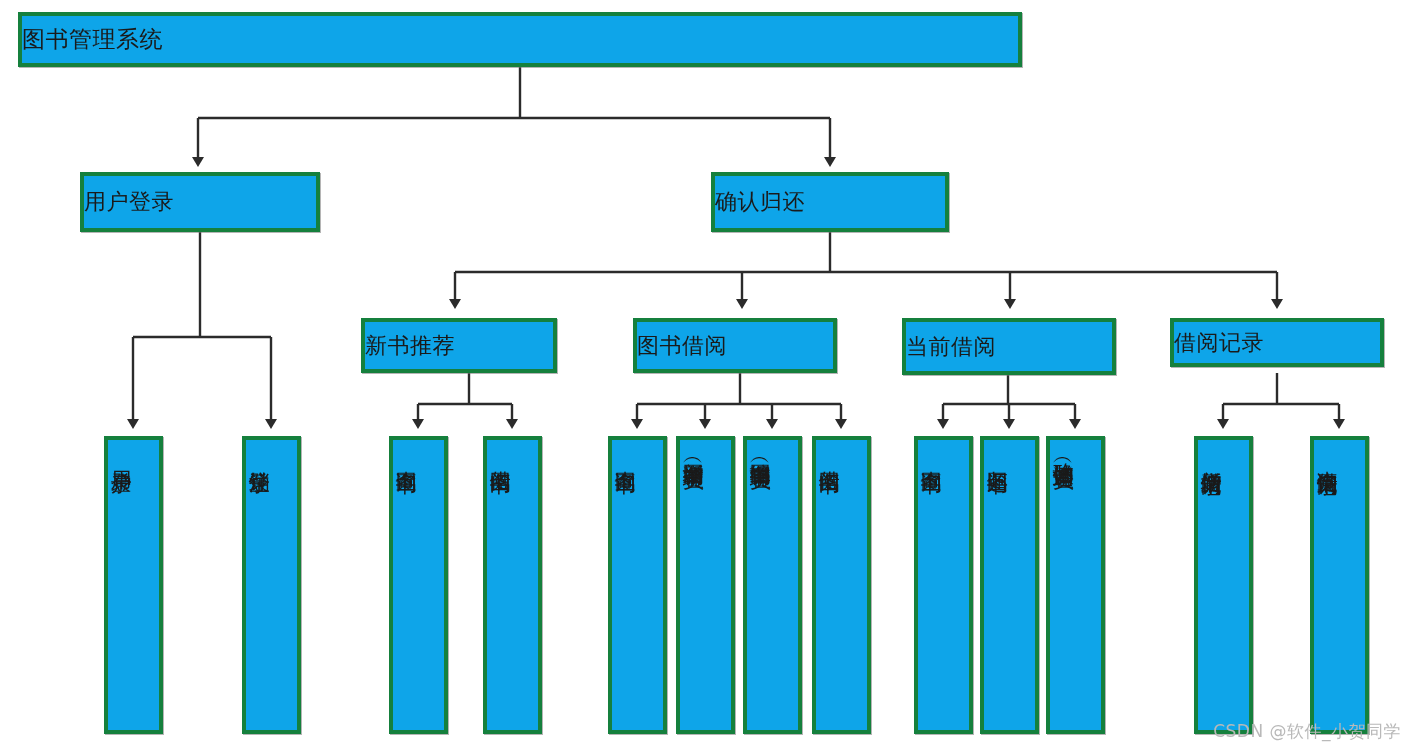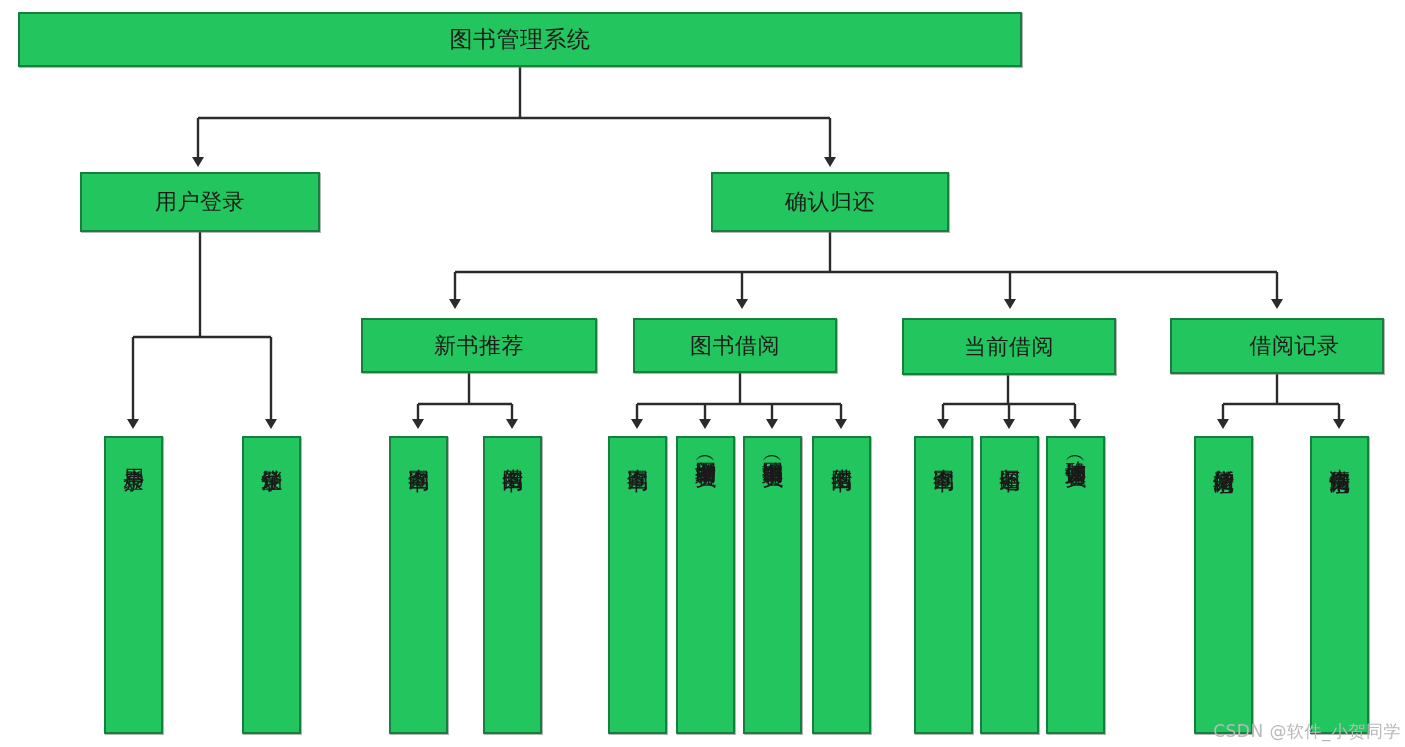--- a/index.html
+++ b/index.html
@@ -22,25 +22,25 @@
     position: absolute;
     left: 0;
     top: 0;
     width: 1405px;
     height: 747px;
     pointer-events: none;
   }
   .node {
     position: absolute;
     box-sizing: border-box;
-    border: 2px solid #15803d;
-    background: #22c55e;
+    border: 4px solid #15803d;
+    background: #0ea5e9;
     display: flex;
     align-items: center;
-    justify-content: center;
+    justify-content: flex-start;
     color: #1a1a1a;
     box-shadow: 1px 1px 0 rgba(120,120,120,0.55);
   }
   .node .label {
     display: block;
     text-align: center;
     line-height: 1.18;
     white-space: nowrap;
   }
   
@@ -137,30 +137,30 @@
     <span class="label">图书管理系统</span>
   </div>
 
   <div class="node horiz" style="left:80px; top:172px; width:240px; height:60px;">
     <span class="label">用户登录</span>
   </div>
   <div class="node horiz" style="left:711px; top:172px; width:238px; height:60px;">
     <span class="label">确认归还</span>
   </div>
 
-  <div class="node horiz" style="left:361px; top:318px; width:236px; height:55px;">
+  <div class="node horiz" style="left:361px; top:318px; width:196px; height:55px;">
     <span class="label">新书推荐</span>
   </div>
   <div class="node horiz" style="left:633px; top:318px; width:204px; height:55px;">
     <span class="label">图书借阅</span>
   </div>
   <div class="node horiz" style="left:902px; top:318px; width:214px; height:57px;">
     <span class="label">当前借阅</span>
   </div>
-  <div class="node horiz" style="left:1170px; top:318px; width:214px; height:56px;padding-left:35px;">
+  <div class="node horiz" style="left:1170px; top:318px; width:214px; height:49px;">
     <span class="label">借阅记录</span>
   </div>
 
   <div class="node vert" style="left:104px; top:436px; width:59px; height:298px;">
     <span class="label">用户登录</span>
   </div>
   <div class="node vert" style="left:242px; top:436px; width:59px; height:298px;">
     <span class="label">注销登录</span>
   </div>
 

